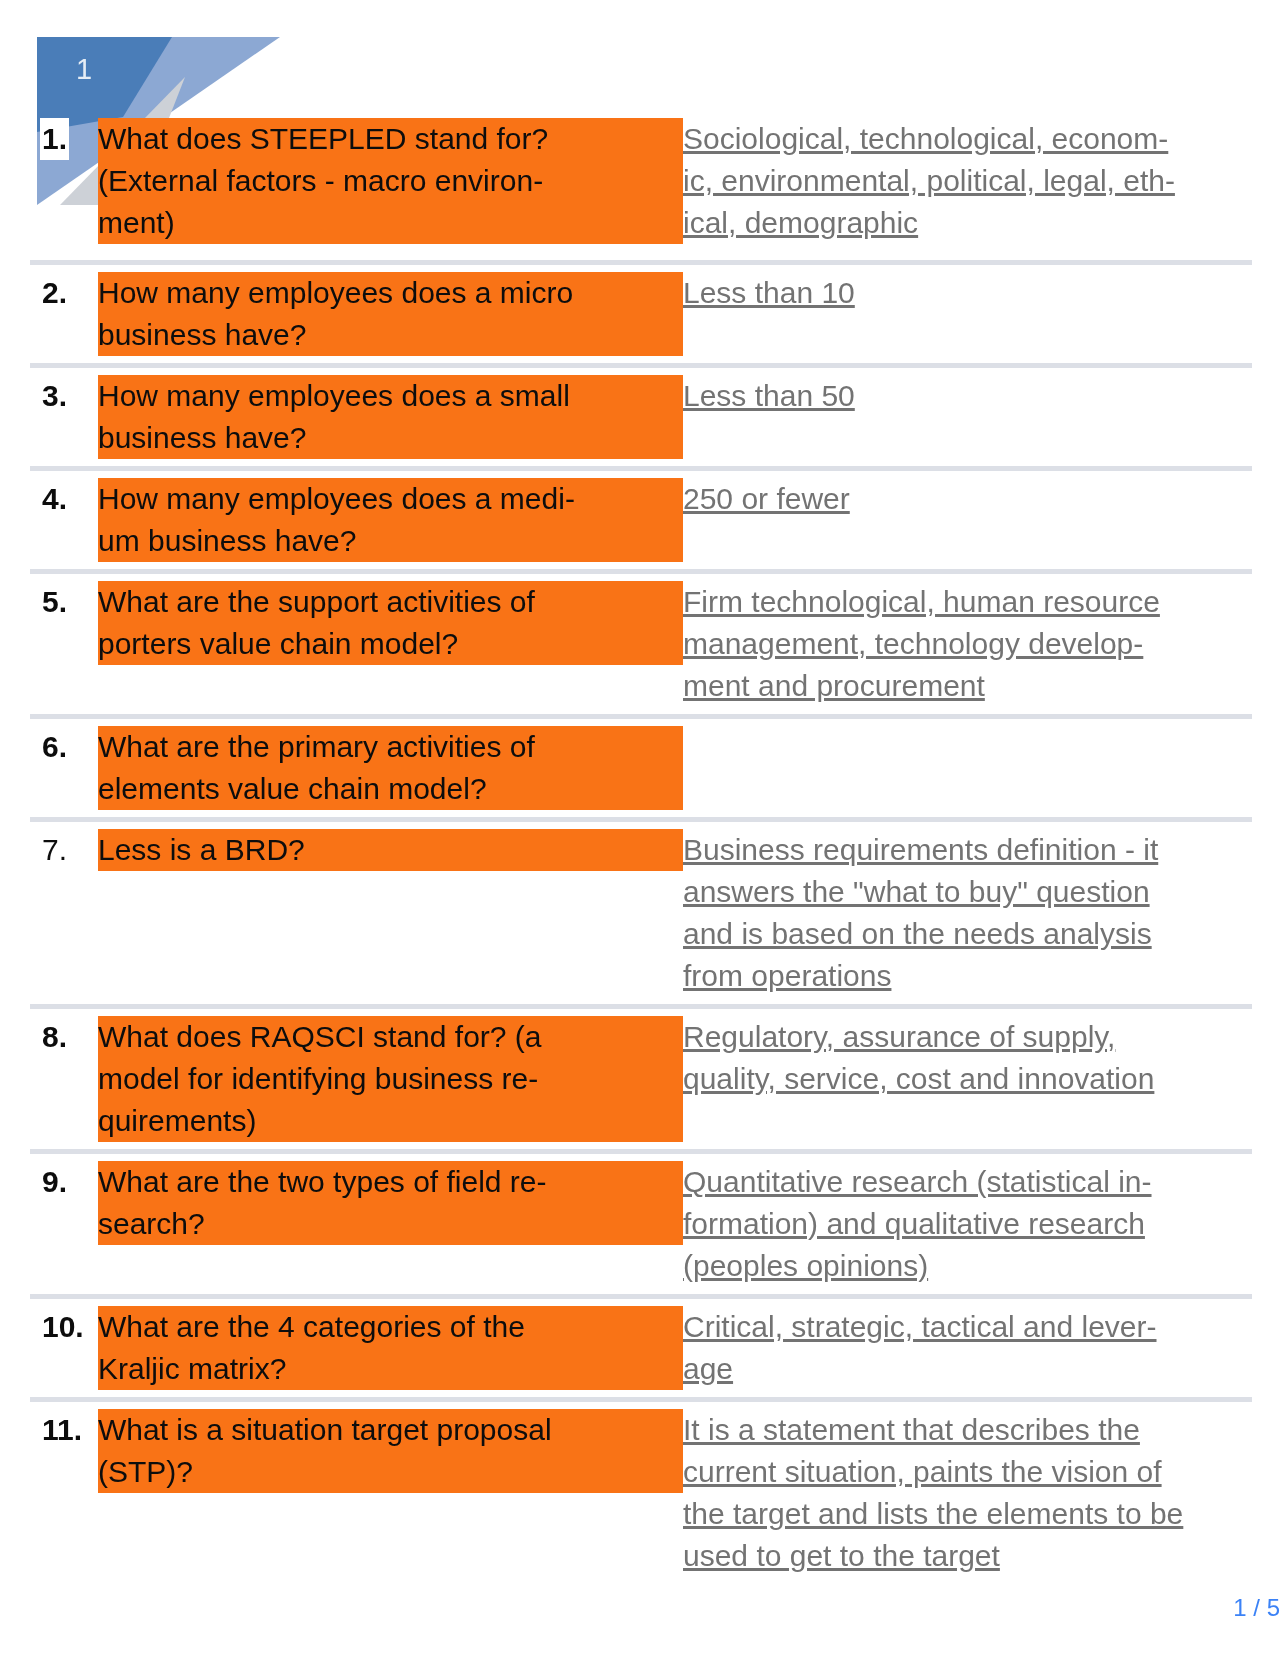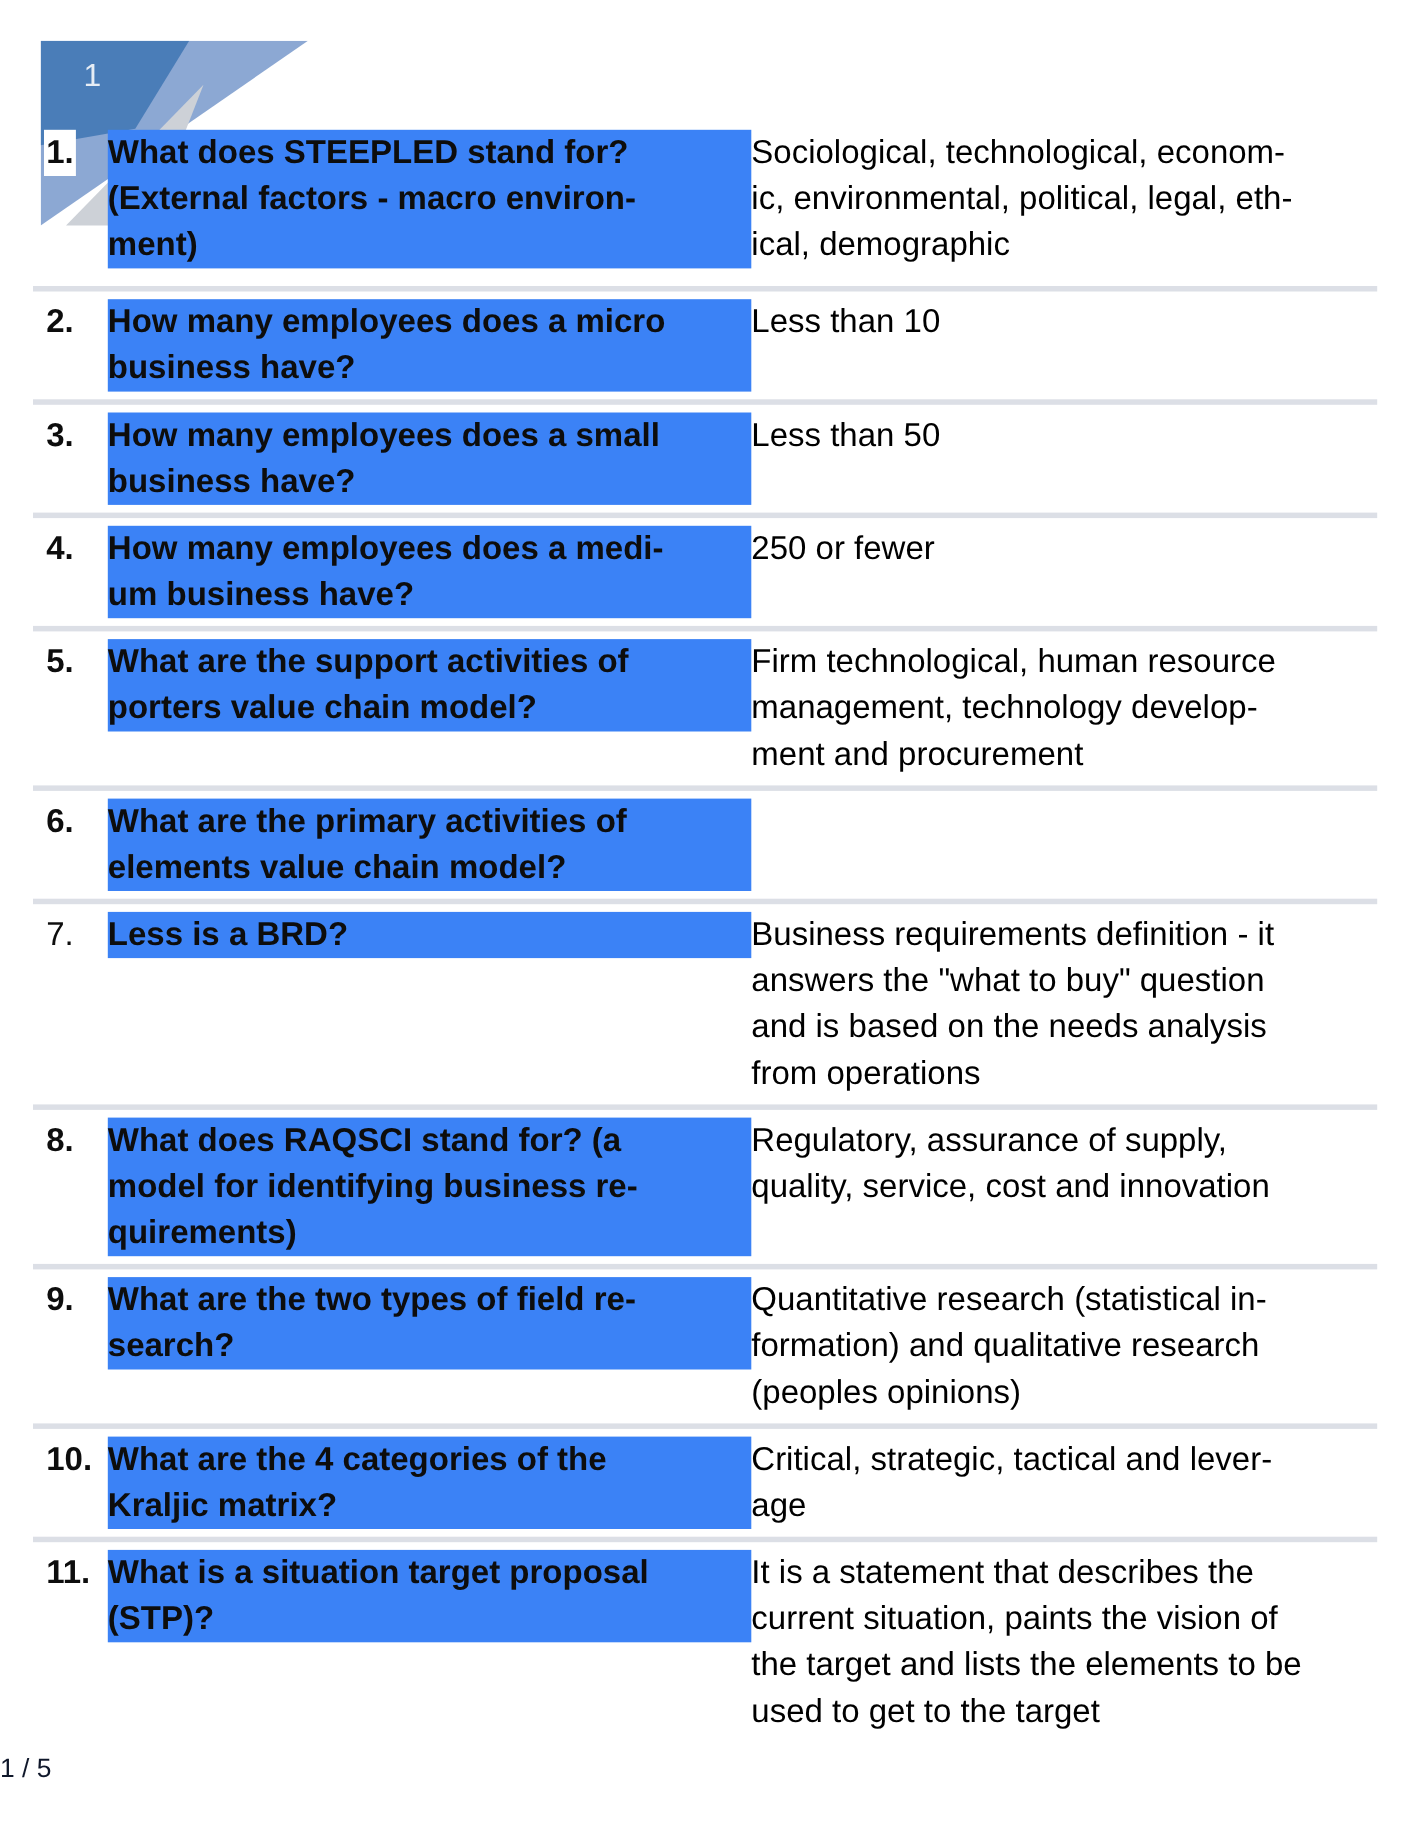--- a/index.html
+++ b/index.html
@@ -60,39 +60,40 @@
   }
   .q-num span{
     background:#ffffff;
     display:inline-block;
     padding:0 2px;
   }
   .row.num-regular .q-num{font-weight:400;}
   .q-text{
     flex:none;
     width:585px;
-    font-weight:700;
+    font-weight:400;
     color:#0d0d0d;
     white-space:pre-line;
-    background:#3b82f6;
+    background:#f97316;
   }
   .a-text{
     flex:1;
     font-weight:400;
-    color:#000000;
+    color:#737373;
     white-space:pre-line;
+    text-decoration:underline;
   }
   .footer{
     position:absolute;
     left:0;
     right:0;
     top:1594px;
-    text-align:left;
+    text-align:right;
     font-size:24px;
-    color:#0f172a;
+    color:#3b82f6;
     z-index:1;
   }
 </style>
 </head>
 <body>
 
 <div class="page">
 
   <svg class="corner" viewBox="0 0 243 170" preserveAspectRatio="none" aria-hidden="true">
     <polygon points="0,0 243,0 0,168" fill="#8ca8d3"></polygon>

